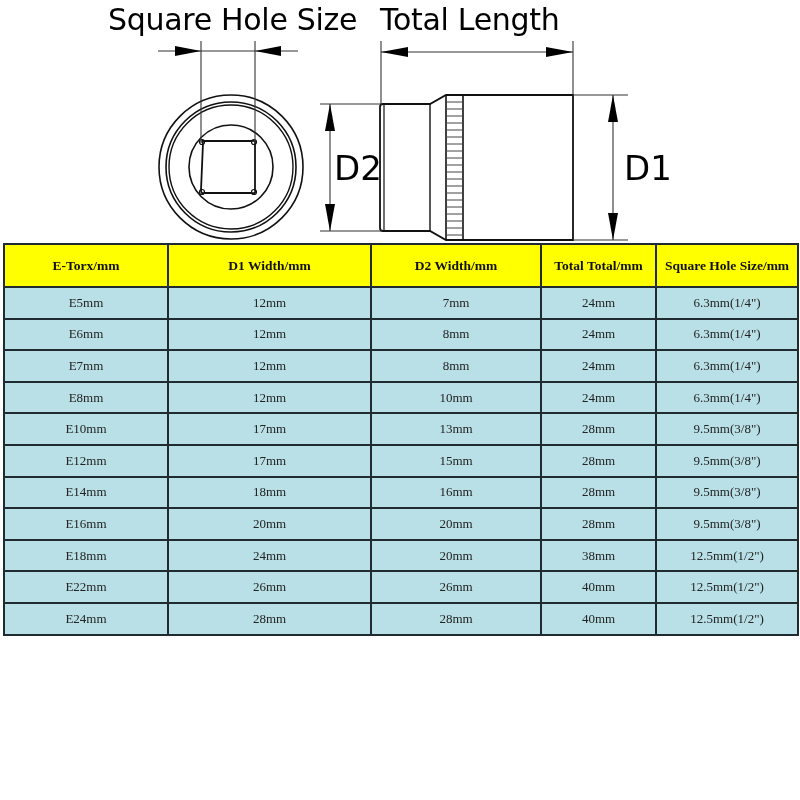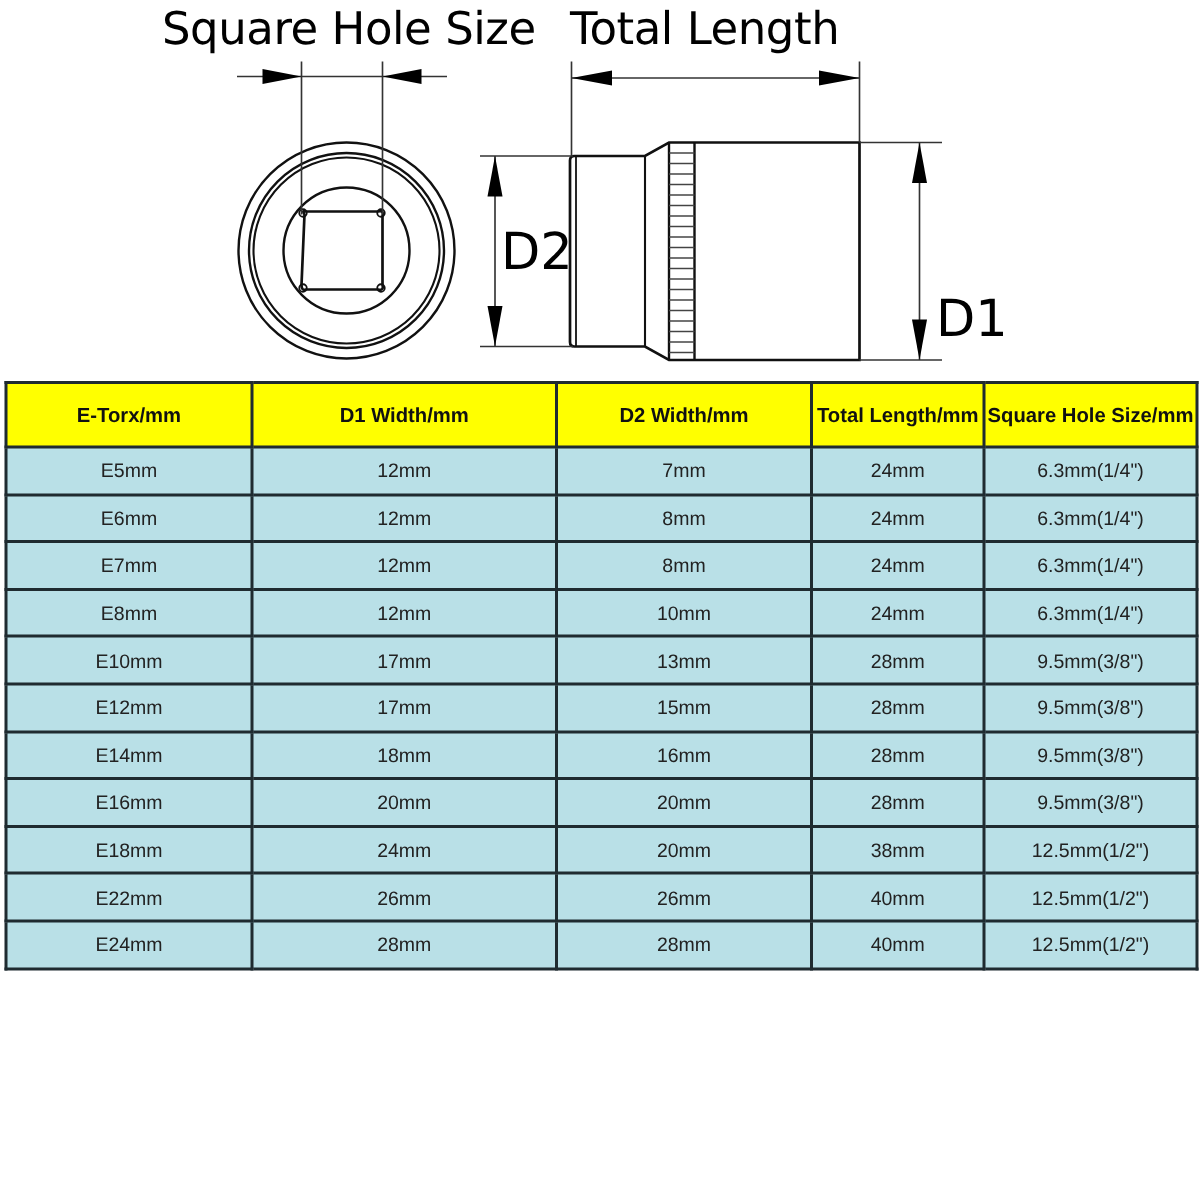--- a/index.html
+++ b/index.html
@@ -2,23 +2,23 @@
 <html><head>
   <meta charset="utf-8">
   <style>
     html, body { margin: 0; padding: 0; background: #ffffff; }
     body { width: 800px; height: 800px; position: relative; overflow: hidden;
            font-family: "DejaVu Sans", "Liberation Sans", sans-serif; }
     .drawing { position: absolute; left: 0; top: 0; width: 800px; height: 250px; }
     .title-text { position: absolute; top: 2px; font-size: 30px; font-weight: 500; color: #000;
                   font-family: "DejaVu Sans", sans-serif; letter-spacing: -0.3px; white-space: nowrap; }
     .dim-label { position: absolute; font-size: 34px; color: #000; font-family: "DejaVu Sans", sans-serif; text-align: center; }
-    table.spec { position: absolute; left: 3px; top: 254px; width: 794px;
+    table.spec { position: absolute; left: 3px; top: 243px; width: 794px;
                  border-collapse: collapse; table-layout: fixed;
-                 font-family: Liberation Sans, sans-serif; }
+                 font-family: Liberation Serif, serif; }
     table.spec th, table.spec td { border: 2px solid #1f2b30; text-align: center; padding: 0; }
     table.spec th { background: #ffff00; color: #111; font-weight: bold; font-size: 13.5px;
                     height: 41px; line-height: 19px; }
     table.spec td { background: #b9e0e7; color: #222; font-size: 13px; height: 29.6px; }
   </style>
 </head>
 <body>
 
 <div class="drawing">
   <svg width="800" height="250" viewBox="0 0 800 250">
@@ -104,37 +104,37 @@
       <line x1="573" y1="240" x2="628" y2="240" stroke-width="1.1"></line>
       <line x1="613" y1="95" x2="613" y2="240" stroke-width="1.1"></line>
       <path d="M613,95 L608,122 L618,122 Z" fill="#000" stroke="none"></path>
       <path d="M613,240 L608,213 L618,213 Z" fill="#000" stroke="none"></path>
     </g>
   </svg>
 
   <div class="title-text" style="left:108px;">Square Hole Size</div>
   <div class="title-text" style="left:380px;text-align:center;">Total Length</div>
   <div class="dim-label" style="left:334px; top:148px;">D2</div>
-  <div class="dim-label" style="left:624px; top:148px;margin-top:45px;">D1</div>
+  <div class="dim-label" style="left:624px; top:148px;">D1</div>
 </div>
 
 <table class="spec">
   <colgroup>
     <col style="width:164px">
       <col style="width:203px">
       <col style="width:170px">
       <col style="width:115px">
       <col style="width:142px">
   </colgroup>
   <thead>
     <tr>
       <th>E-Torx/mm</th>
       <th>D1 Width/mm</th>
       <th>D2 Width/mm</th>
-      <th>Total Length/mm</th>
+      <th>Total Total/mm</th>
       <th>Square Hole Size/mm</th>
     </tr>
   </thead>
   <tbody>
     <tr>
       <td>E5mm</td>
       <td>12mm</td>
       <td>7mm</td>
       <td>24mm</td>
       <td>6.3mm(1/4")</td>

